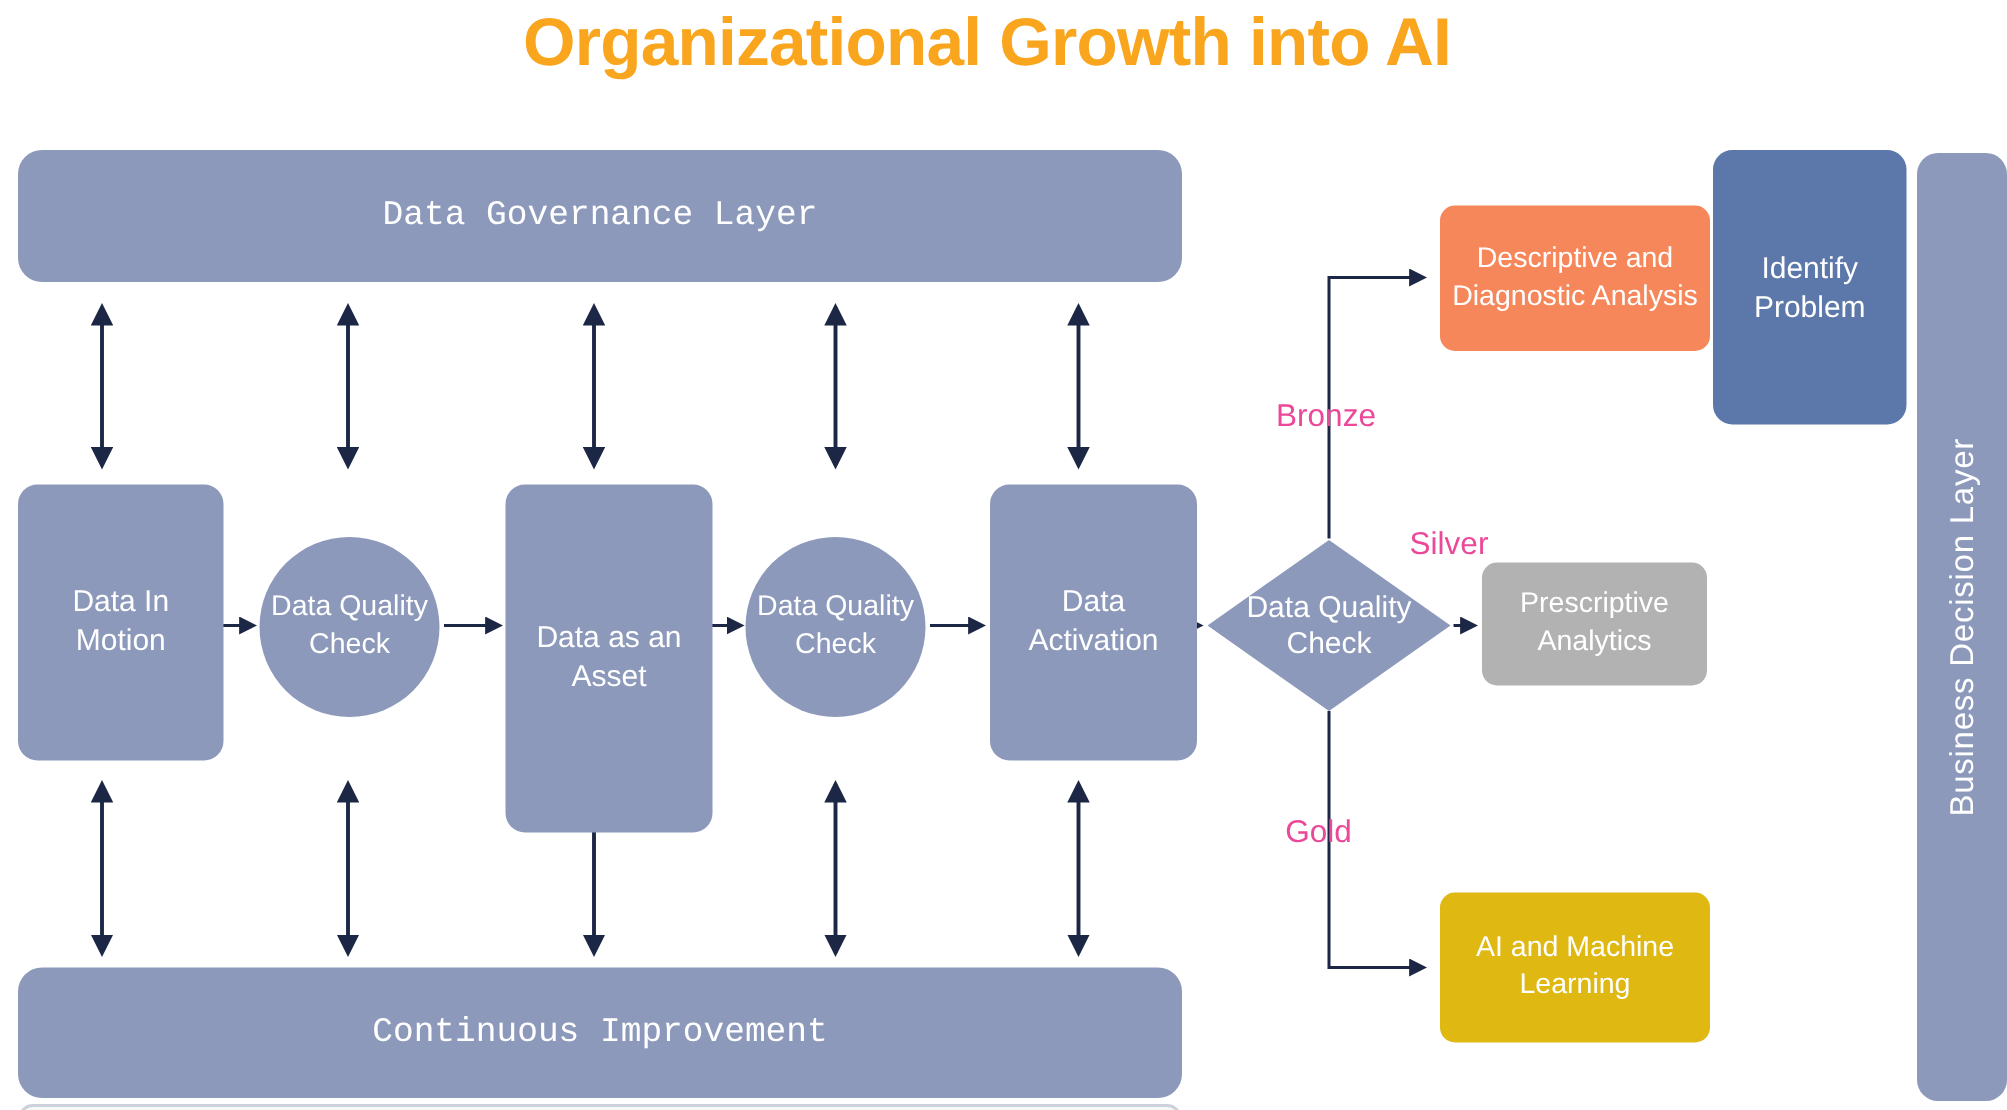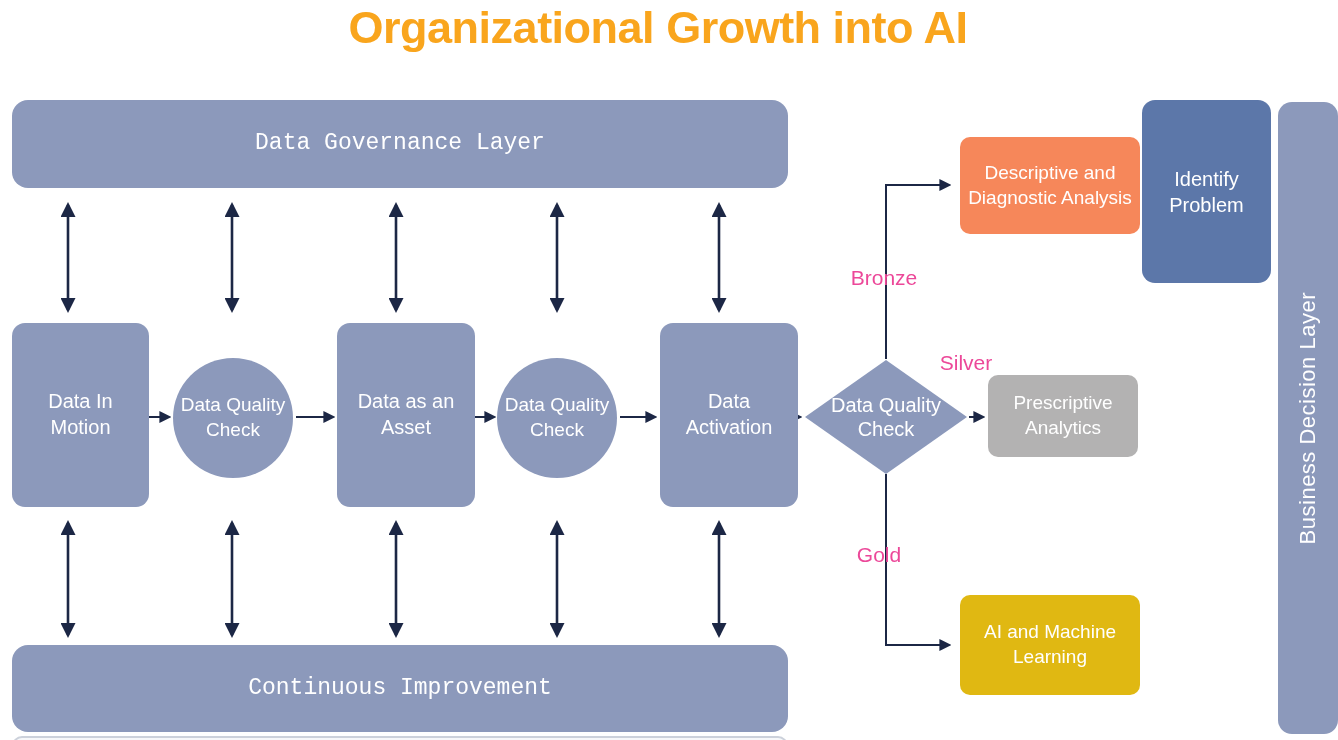--- a/index.html
+++ b/index.html
@@ -106,21 +106,21 @@
   </div>
 
   <div class="node slate rect-node round-rect abs" style="left:12px;top:323px;width:117px;height:184px;">
     <span>Data In Motion</span>
   </div>
 
   <div class="node slate circle abs" style="left:173px;top:358px;width:120px;height:120px;">
     <span>Data Quality Check</span>
   </div>
 
-  <div class="node slate rect-node round-rect abs" style="left:337px;top:323px;width:118px;height:184px;">
+  <div class="node slate rect-node round-rect abs" style="left:337px;top:323px;width:118px;height:232px;">
     <span>Data as an Asset</span>
   </div>
 
   <div class="node slate circle abs" style="left:497px;top:358px;width:120px;height:120px;">
     <span>Data Quality Check</span>
   </div>
 
   <div class="node slate rect-node round-rect abs" style="left:660px;top:323px;width:118px;height:184px;">
     <span>Data Activation</span>
   </div>

